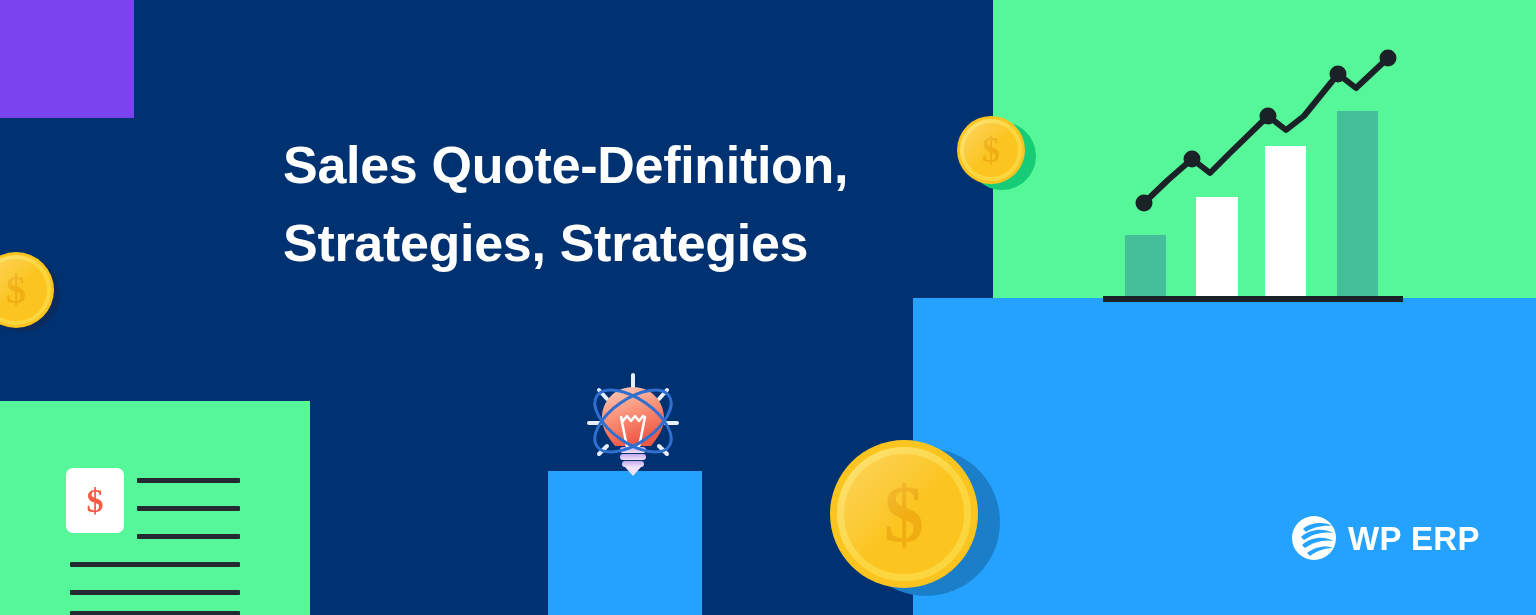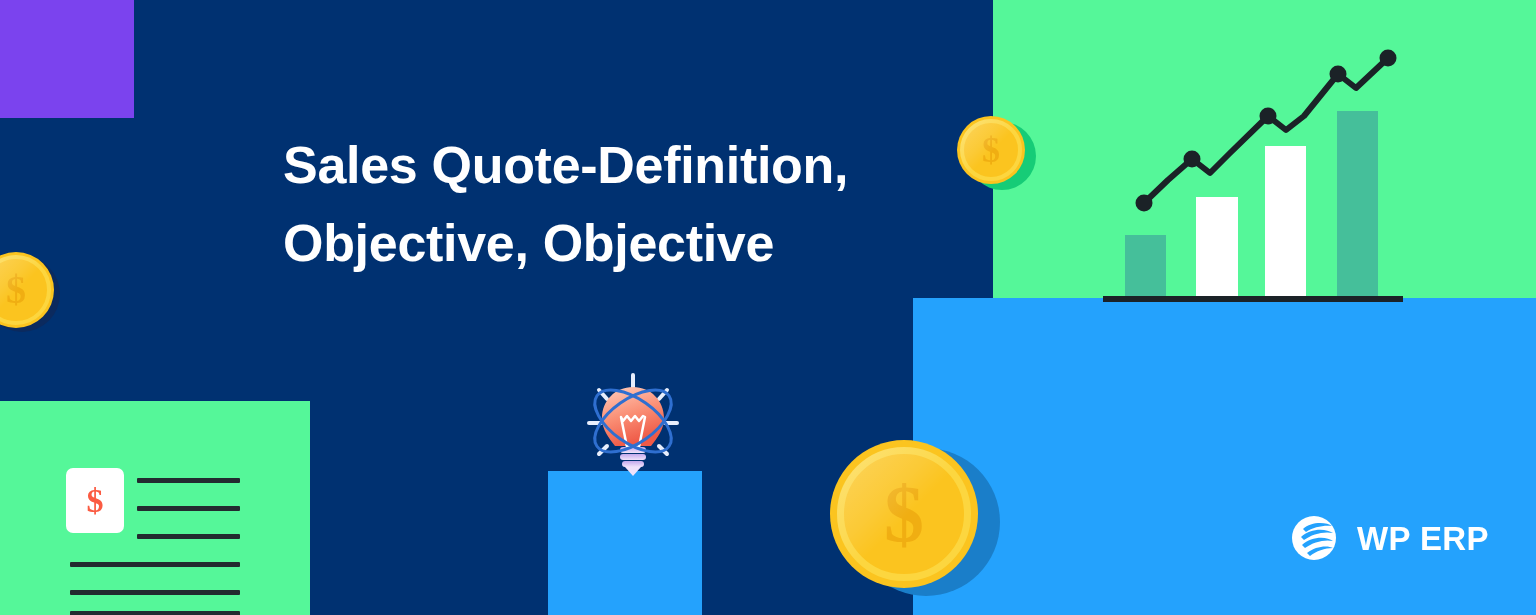--- a/index.html
+++ b/index.html
@@ -92,21 +92,21 @@
 
   
   #growth-chart { position:absolute; left:1100px; top:45px; width:310px; height:260px; }
 
   
   #lightbulb { position:absolute; left:583px; top:371px; width:100px; height:106px; }
 
   
   #logo {
     position:absolute; left:1291px; top:515px;
-    display:flex; align-items:center; gap:20px;
+    display:flex; align-items:center; gap:11px;
   }
   #logo-mark { width:46px; height:46px; flex:0 0 auto; }
   #logo-text {
     color:#ffffff; font-size:33px; font-weight:bold;
     letter-spacing:0.4px; line-height:1; white-space:nowrap;
   }
 </style>
 </head>
 <body>
 
@@ -122,21 +122,21 @@
   <div id="invoice-dollar-card">
     <span>$</span>
   </div>
   <div class="doc-line short" style="top:478px"></div>
   <div class="doc-line short" style="top:506px"></div>
   <div class="doc-line short" style="top:534px"></div>
   <div class="doc-line long" style="top:562px"></div>
   <div class="doc-line long" style="top:590px"></div>
   <div class="doc-line long" style="top:611px"></div>
 
-  <h1 id="heading">Sales Quote-Definition, Objective, Objective</h1>
+  <h1 id="heading">Sales Quote-Definition, Strategies, Strategies</h1>
 
   <div class="coin-shadow" id="coin-left-shadow"></div>
   <div class="coin" id="coin-left">
     <div class="coin-face"></div>
     <div class="coin-rim"></div>
     <div class="coin-glyph">$</div>
     <div class="coin-sheen" style="inset:3px"></div>
   </div>
 
   <div class="coin-shadow" id="coin-small-shadow"></div>

